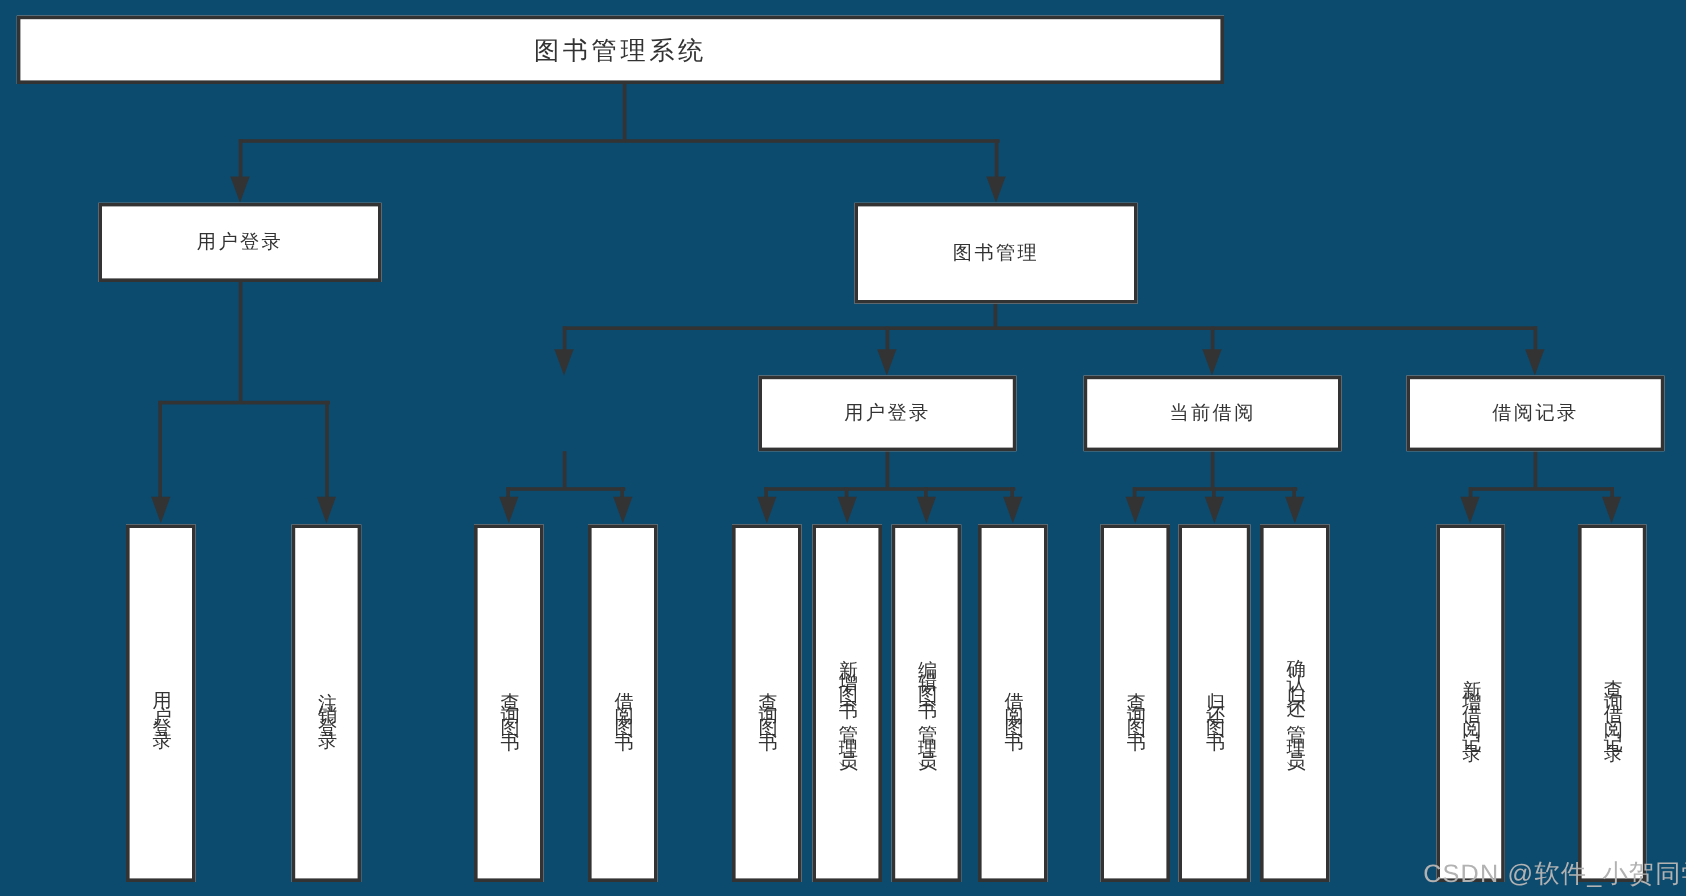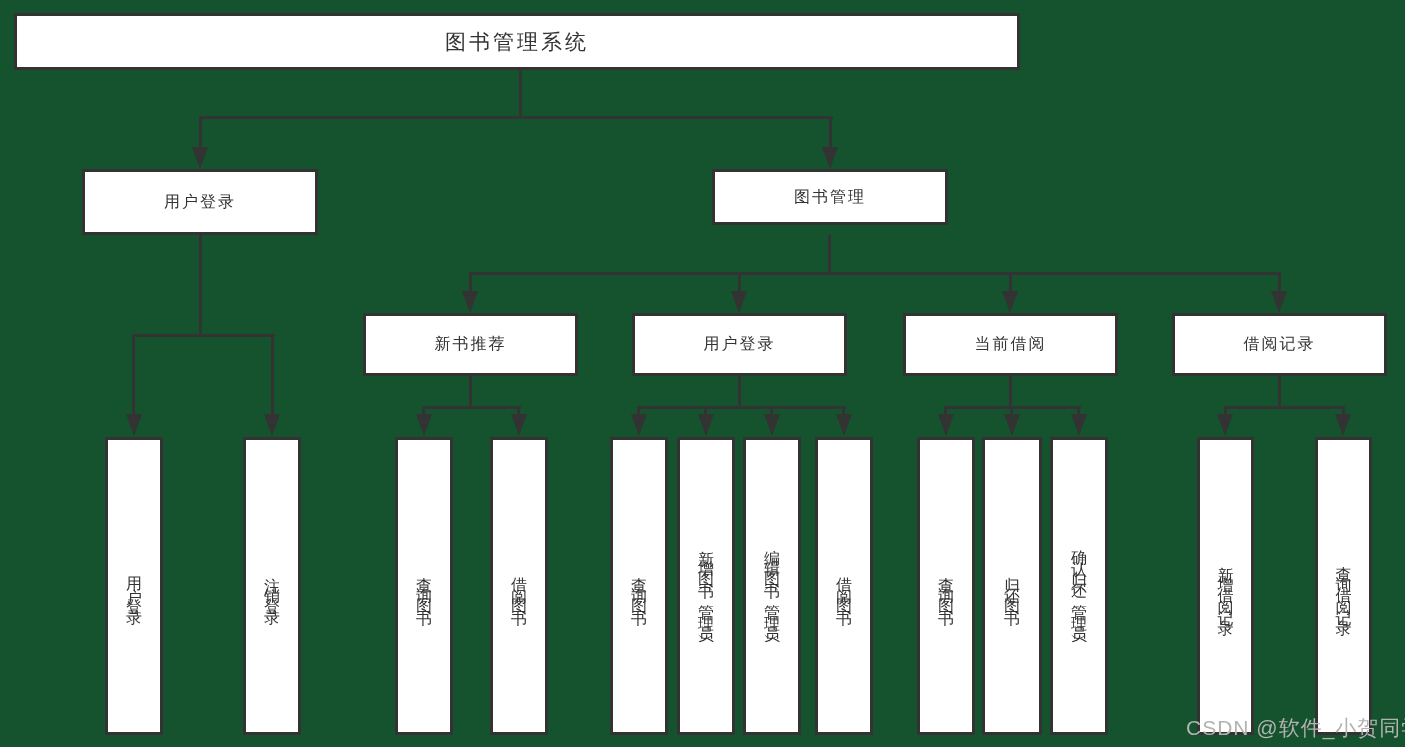--- a/index.html
+++ b/index.html
@@ -1,20 +1,20 @@
 <!DOCTYPE html>
 <html><head>
 <meta charset="utf-8">
 <style>
   html, body { margin: 0; padding: 0; background: #fff; }
   .stage {
     position: relative;
     width: 1405px;
     height: 747px;
-    background: #14532d;
+    background: #0c4a6e;
     overflow: hidden;
     font-family: "Liberation Sans", sans-serif;
     color: #333;
   }
   
   .node {
     position: absolute;
     box-sizing: border-box;
     background: #ffffff;
     border: 3px solid #333333;
@@ -123,27 +123,24 @@
   <div class="vline" style="left:1342px;top:406px;height:12px"></div>
   <div class="arrow" style="left:1335px;top:414px"></div>
 
   <div class="node root" style="left:14px;top:13px;width:1006px;height:57px">
     <span class="lbl">图书管理系统</span>
   </div>
 
   <div class="node" style="left:82px;top:169px;width:236px;height:66px">
     <span class="lbl">用户登录</span>
   </div>
-  <div class="node" style="left:712px;top:169px;width:236px;height:56px">
+  <div class="node" style="left:712px;top:169px;width:236px;height:84px">
     <span class="lbl">图书管理</span>
   </div>
 
-  <div class="node" style="left:363px;top:313px;width:215px;height:63px">
-    <span class="lbl">新书推荐</span>
-  </div>
   <div class="node" style="left:632px;top:313px;width:215px;height:63px">
     <span class="lbl">用户登录</span>
   </div>
   <div class="node" style="left:1172px;top:313px;width:215px;height:63px">
     <span class="lbl">借阅记录</span>
   </div>
   <div class="node" style="left:903px;top:313px;width:215px;height:63px">
     <span class="lbl">当前借阅</span>
   </div>
 

